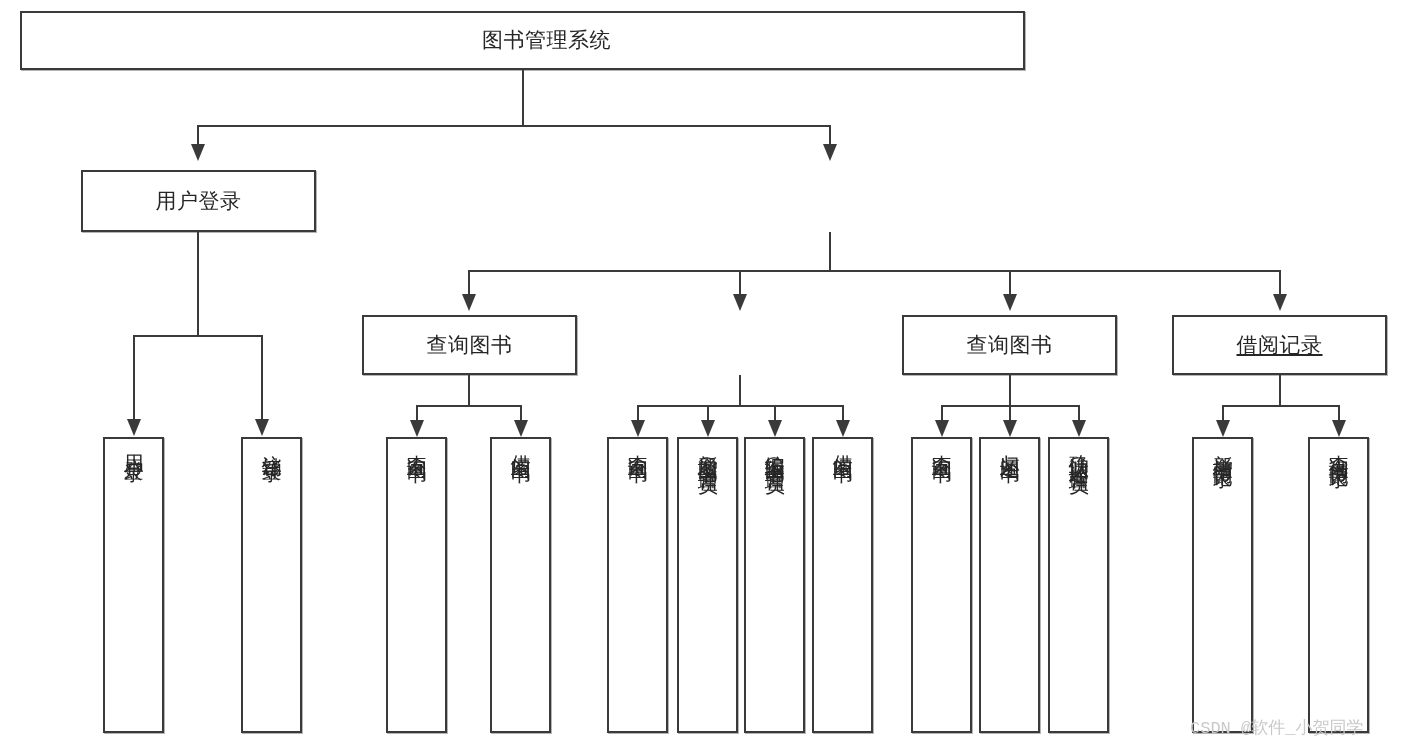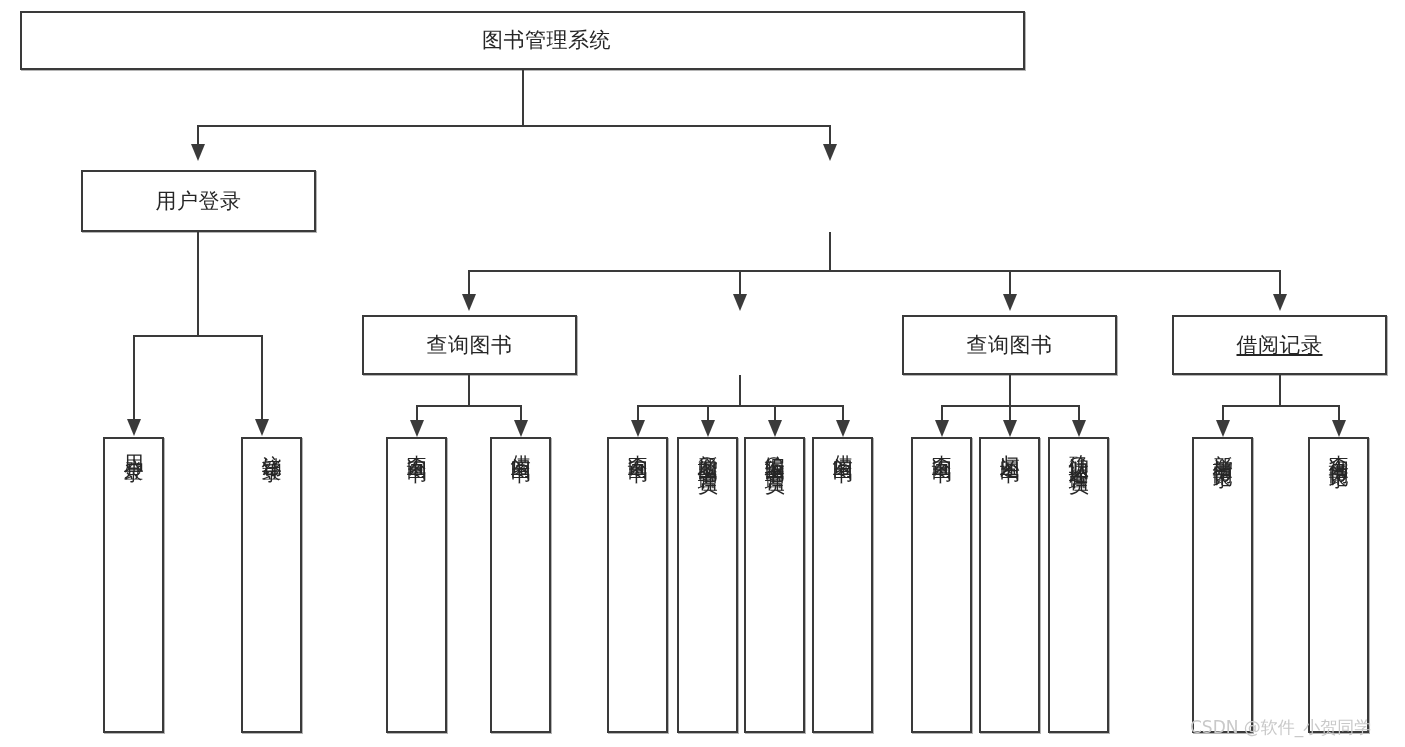--- a/index.html
+++ b/index.html
@@ -204,15 +204,15 @@
     <span class="label">确认归还（管理员）</span>
   </div>
 
   <div class="node v" style="left:1192px; top:437px; width:61px; height:296px;">
     <span class="label">新增借阅记录</span>
   </div>
   <div class="node v" style="left:1308px; top:437px; width:61px; height:296px;">
     <span class="label">查询借阅记录</span>
   </div>
 
-  <div id="watermark" style="left:1190px; top:716px;">CSDN @软件_小贺同学</div>
+  <div id="watermark" style="left:1190px; top:716px;font-family:Liberation Mono, monospace;">CSDN @软件_小贺同学</div>
 
 </div>
 
 </body></html>

